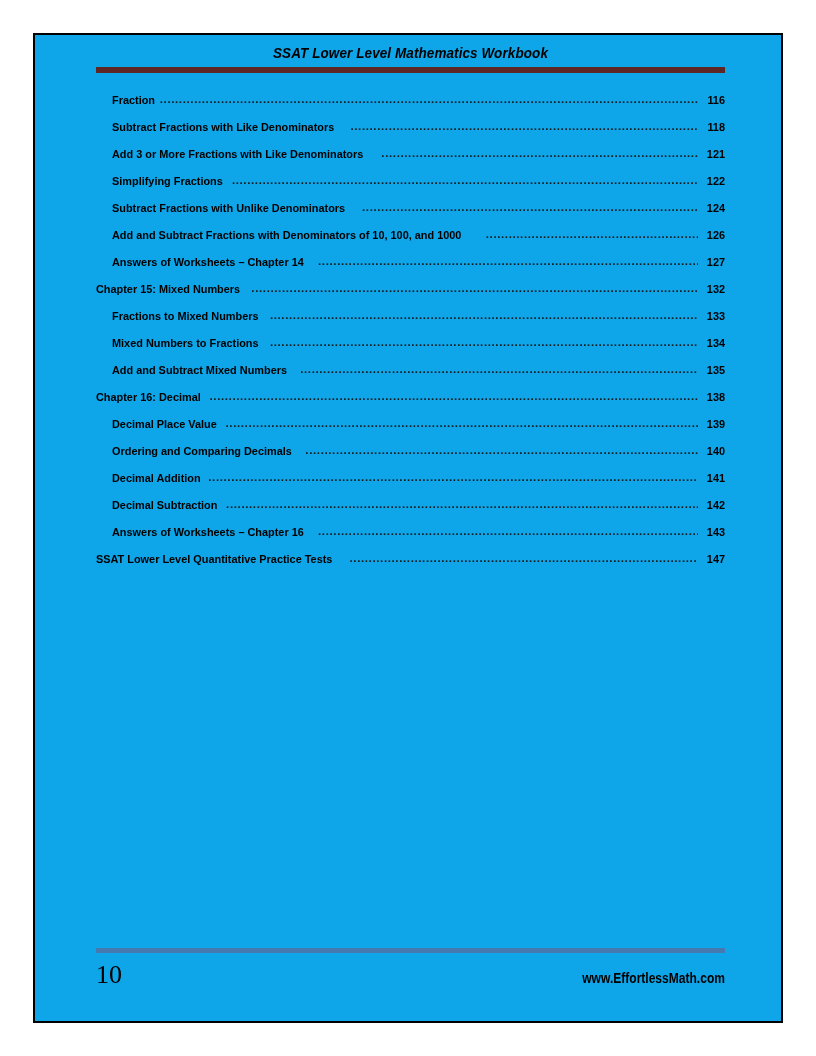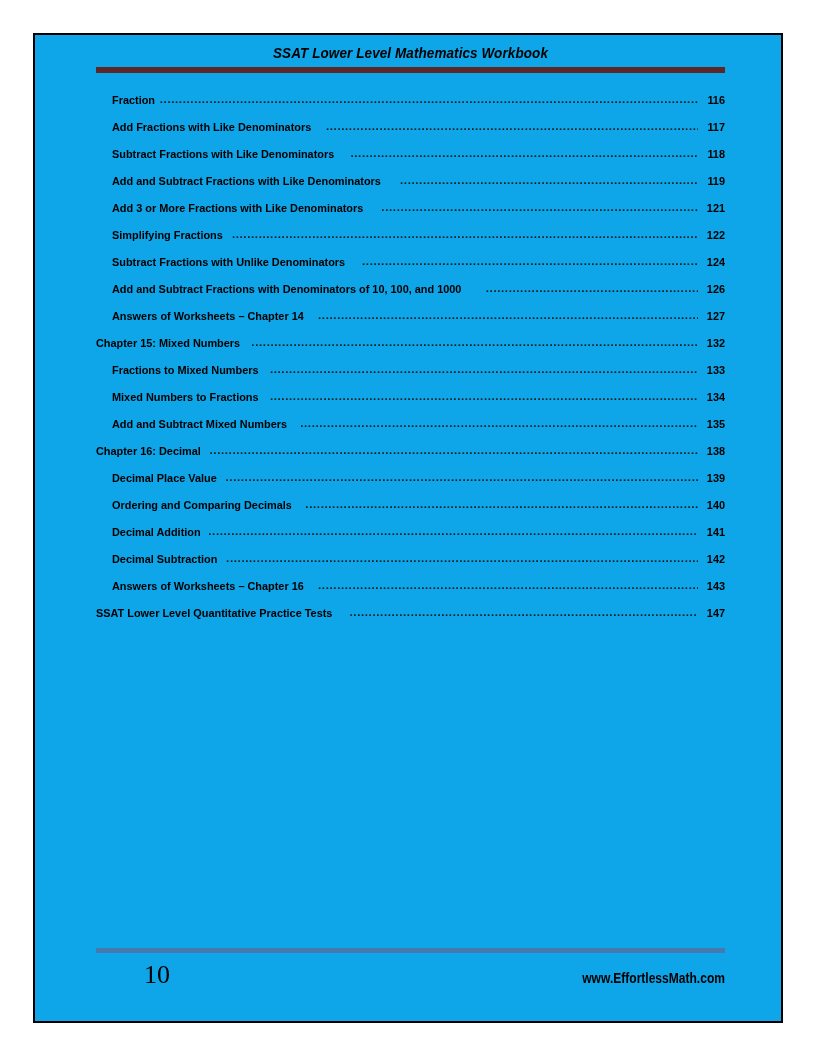--- a/index.html
+++ b/index.html
@@ -120,21 +120,20 @@
   .footer-rule {
     height: 5px;
     width: 100%;
     background: #4579B0;
   }
   .footer-row {
     margin-top: 9px;
     display: flex;
     align-items: baseline;
     justify-content: space-between;
-    margin-left: 48px;
   }
   .footer-pagenum {
     font-family: "Liberation Serif", serif;
     font-size: 26px;
     font-weight: normal;
     color: #000000;
     line-height: 1;
   }
   .footer-site {
     font-family: "Liberation Sans", sans-serif;
@@ -156,33 +155,23 @@
     <div class="header-rule"></div>
   </div>
 
   <div class="toc">
       <div class="toc-entry level-2">
         <span class="toc-label">Fraction</span>
         <span class="toc-dots"></span>
         <span class="toc-page">116</span>
       </div>
       <div class="toc-entry level-2">
-        <span class="toc-label">Add Fractions with Like Denominators</span>
-        <span class="toc-dots"></span>
-        <span class="toc-page">117</span>
-      </div>
-      <div class="toc-entry level-2">
         <span class="toc-label">Subtract Fractions with Like Denominators</span>
         <span class="toc-dots"></span>
         <span class="toc-page">118</span>
-      </div>
-      <div class="toc-entry level-2">
-        <span class="toc-label">Add and Subtract Fractions with Like Denominators</span>
-        <span class="toc-dots"></span>
-        <span class="toc-page">119</span>
       </div>
       <div class="toc-entry level-2">
         <span class="toc-label">Add 3 or More Fractions with Like Denominators</span>
         <span class="toc-dots"></span>
         <span class="toc-page">121</span>
       </div>
       <div class="toc-entry level-2">
         <span class="toc-label">Simplifying Fractions</span>
         <span class="toc-dots"></span>
         <span class="toc-page">122</span>

